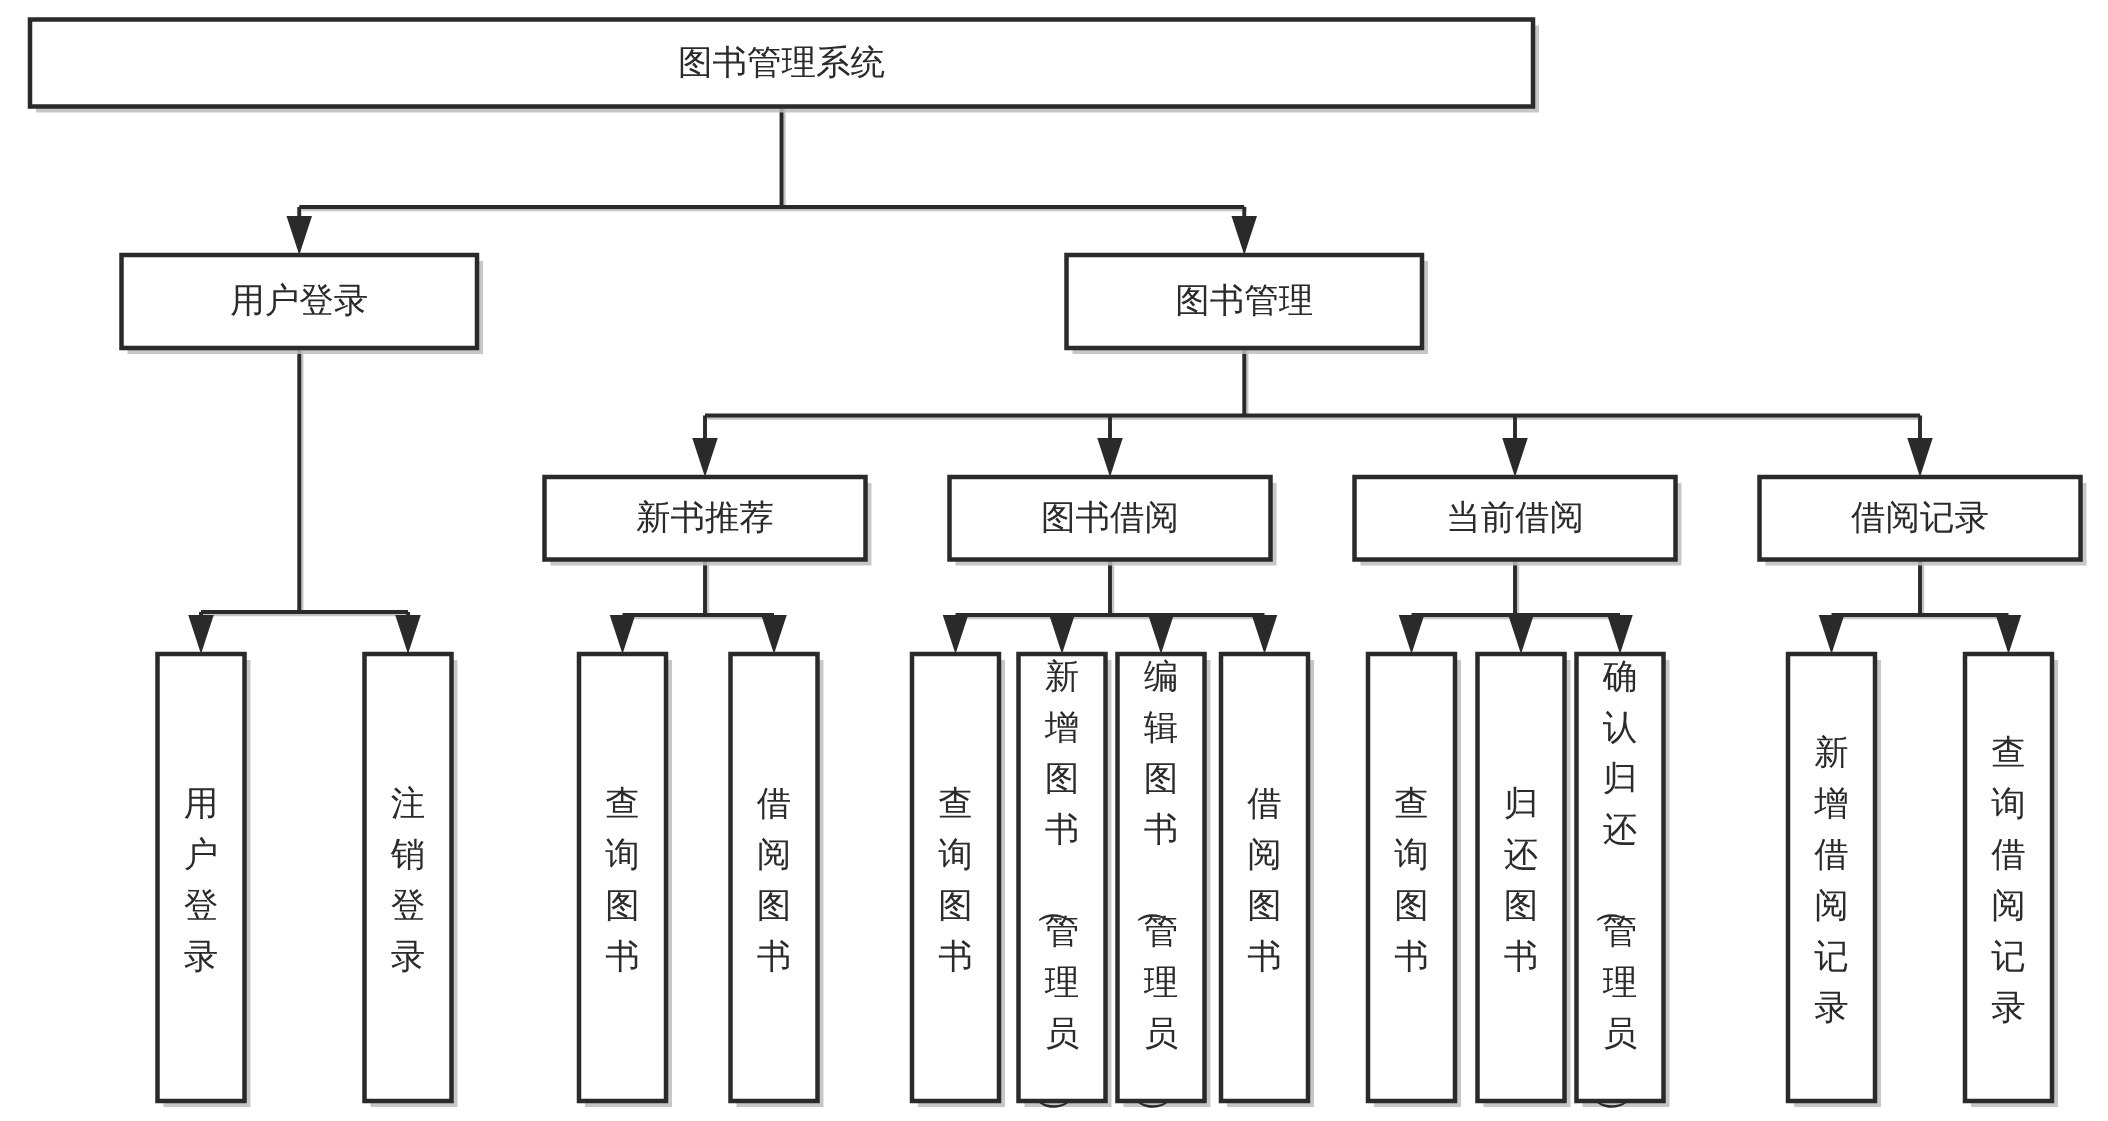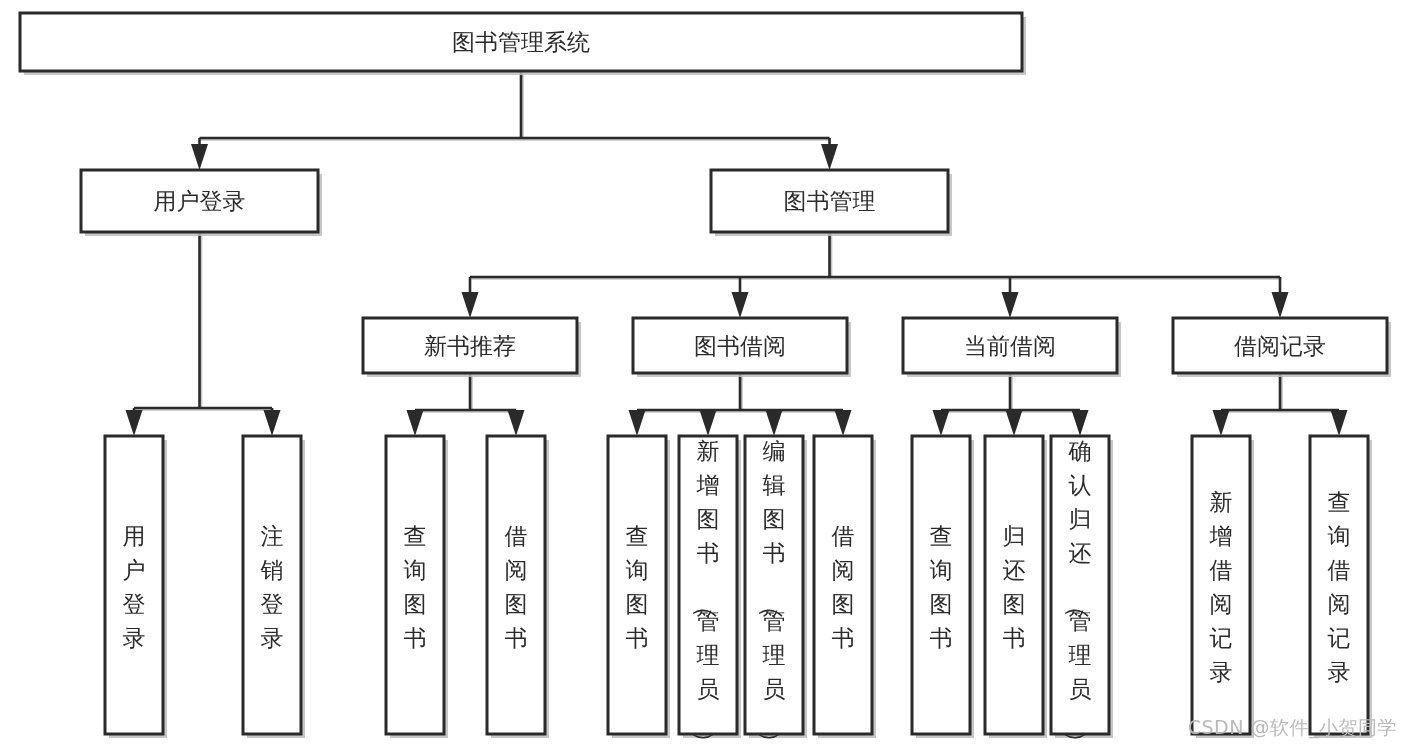--- a/index.html
+++ b/index.html
@@ -204,15 +204,14 @@
         <text class="node-label-vert" x="774" y="458.52"><tspan x="774" dy="0">编</tspan><tspan x="774" dy="34">辑</tspan><tspan x="774" dy="34">图</tspan><tspan x="774" dy="34">书</tspan><tspan x="774" dy="34" rotate="90">（</tspan><tspan x="774" dy="34">管</tspan><tspan x="774" dy="34">理</tspan><tspan x="774" dy="34">员</tspan><tspan x="774" dy="34" rotate="90">）</tspan></text>
         <text class="node-label-vert" x="843" y="543.52"><tspan x="843" dy="0">借</tspan><tspan x="843" dy="34">阅</tspan><tspan x="843" dy="34">图</tspan><tspan x="843" dy="34">书</tspan></text>
         <text class="node-label-vert" x="941" y="543.52"><tspan x="941" dy="0">查</tspan><tspan x="941" dy="34">询</tspan><tspan x="941" dy="34">图</tspan><tspan x="941" dy="34">书</tspan></text>
         <text class="node-label-vert" x="1014" y="543.52"><tspan x="1014" dy="0">归</tspan><tspan x="1014" dy="34">还</tspan><tspan x="1014" dy="34">图</tspan><tspan x="1014" dy="34">书</tspan></text>
         <text class="node-label-vert" x="1080" y="458.52"><tspan x="1080" dy="0">确</tspan><tspan x="1080" dy="34">认</tspan><tspan x="1080" dy="34">归</tspan><tspan x="1080" dy="34">还</tspan><tspan x="1080" dy="34" rotate="90">（</tspan><tspan x="1080" dy="34">管</tspan><tspan x="1080" dy="34">理</tspan><tspan x="1080" dy="34">员</tspan><tspan x="1080" dy="34" rotate="90">）</tspan></text>
         <text class="node-label-vert" x="1221" y="509.52"><tspan x="1221" dy="0">新</tspan><tspan x="1221" dy="34">增</tspan><tspan x="1221" dy="34">借</tspan><tspan x="1221" dy="34">阅</tspan><tspan x="1221" dy="34">记</tspan><tspan x="1221" dy="34">录</tspan></text>
         <text class="node-label-vert" x="1339" y="509.52"><tspan x="1339" dy="0">查</tspan><tspan x="1339" dy="34">询</tspan><tspan x="1339" dy="34">借</tspan><tspan x="1339" dy="34">阅</tspan><tspan x="1339" dy="34">记</tspan><tspan x="1339" dy="34">录</tspan></text>
       </g>
   </svg>
 
-  <div class="watermark-text">CSDN @软件_小贺同学</div>
 
 </div>
 
 </body></html>

